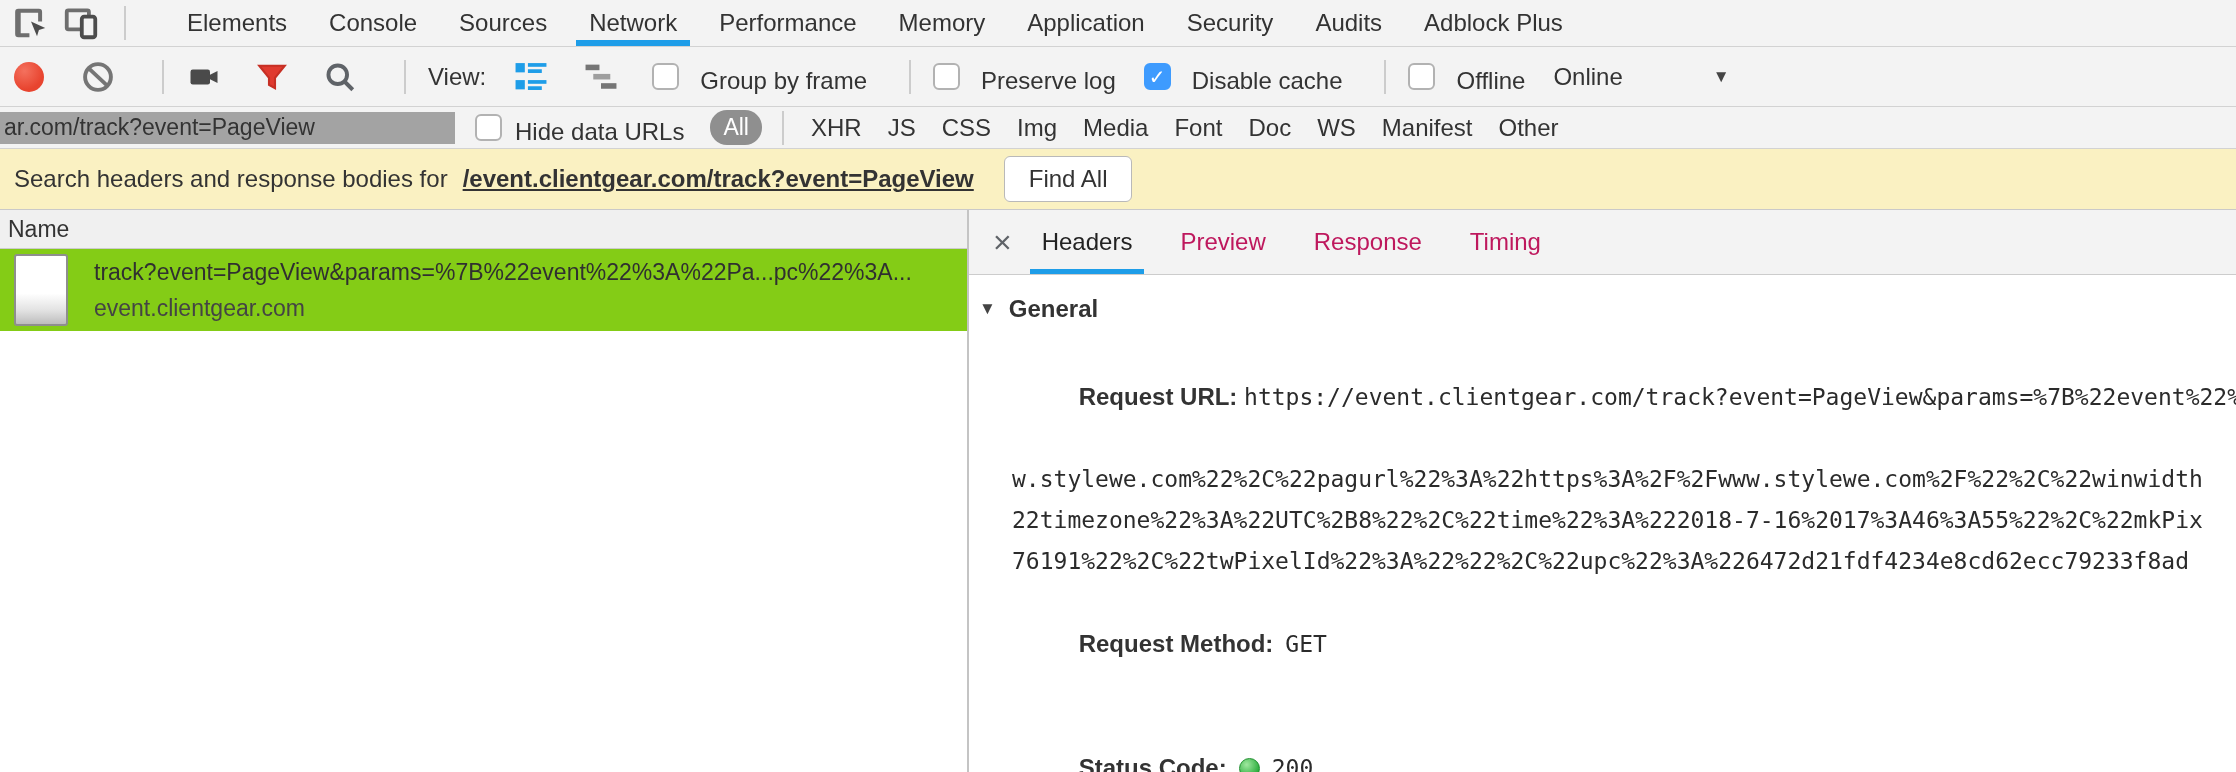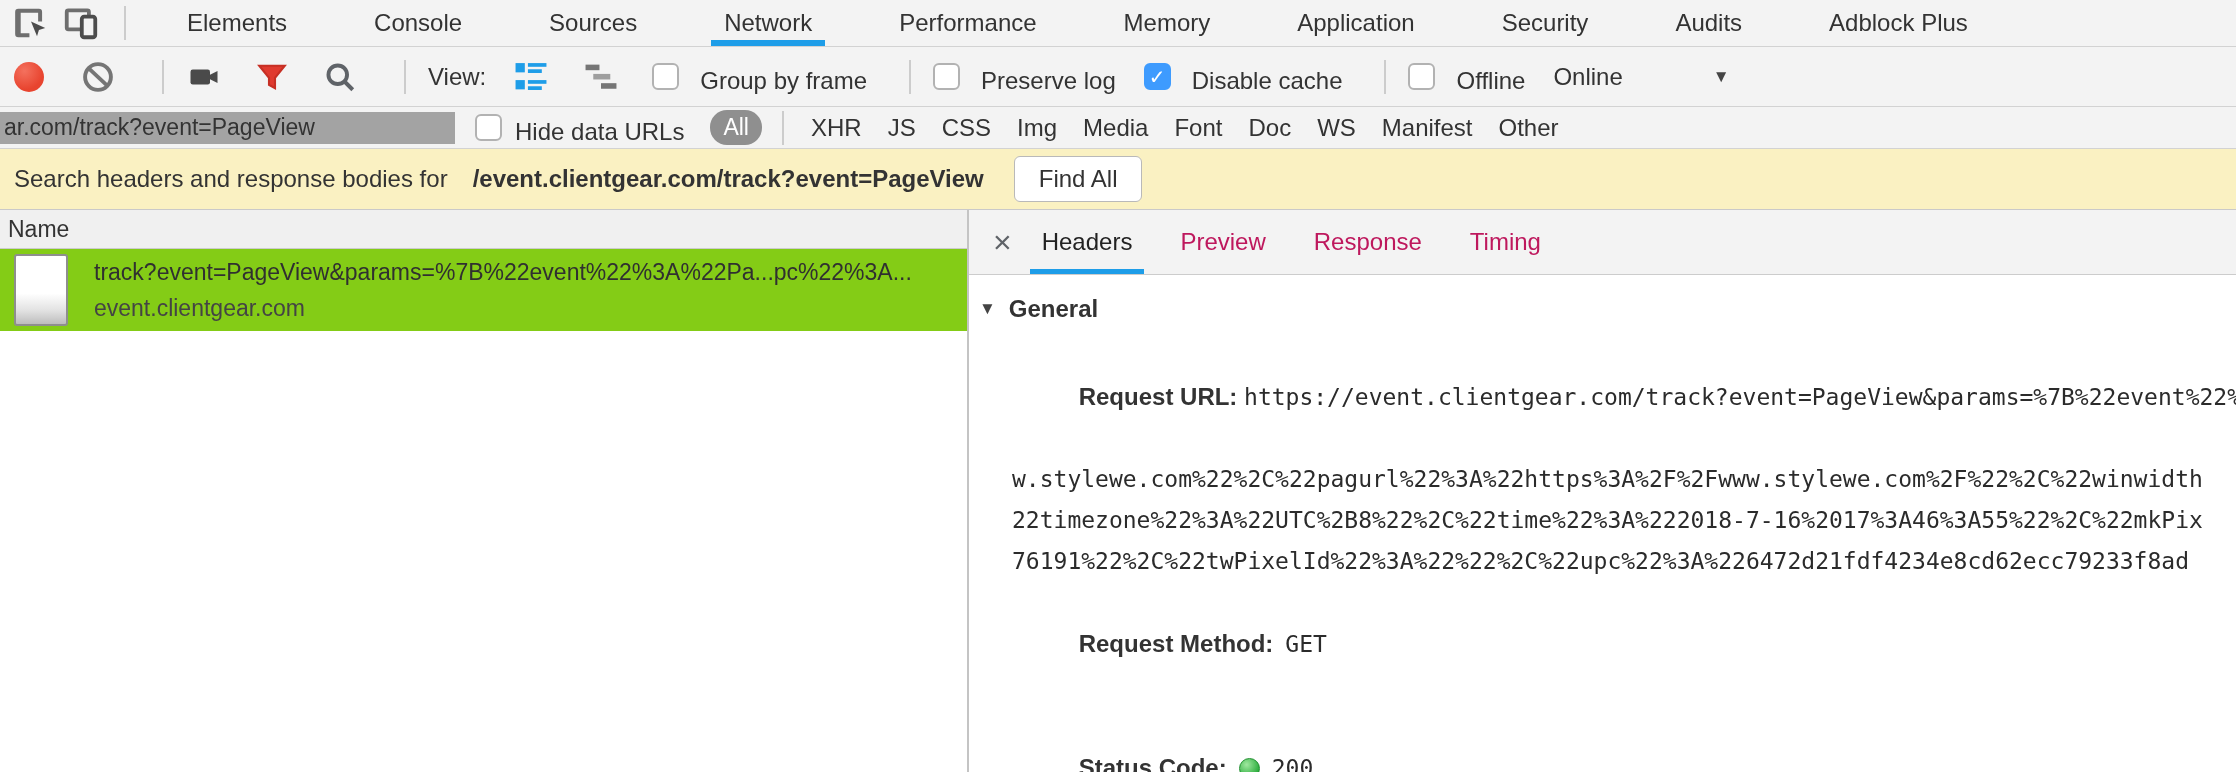--- a/index.html
+++ b/index.html
@@ -6,21 +6,21 @@
   html,body { width: 2236px; height: 772px; overflow: hidden; }
   body { font-family: "Liberation Sans", sans-serif; color: #333; background: #fff; }
   .root { position: relative; width: 2236px; height: 772px; }
 
   
   .tabbar { height: 47px; background: #f3f3f3; border-bottom: 1px solid #d2d2d2;
             display: flex; align-items: center; }
   .tb-icons { display: flex; align-items: center; padding-left: 10px; }
   .tb-icon { width: 42px; height: 42px; display: flex; align-items: center; justify-content: center; margin-right: 8px; }
   .vsep { width: 2px; height: 34px; background: #ccc; margin: 0 14px; flex: 0 0 auto; }
-  .tabs { display: flex; height: 100%; margin-left: 26px; gap: 45px; }
+  .tabs { display: flex; height: 100%; margin-left: 26px; }
   .tab { padding: 0 21px; height: 100%; display: flex; align-items: center;
          font-size: 24px; color: #333; position: relative; white-space: nowrap; }
   .tab.active::after { content: ""; position: absolute; left: 8px; right: 8px; bottom: 0;
                        height: 6px; background: #1E9DE8; }
 
   
   .toolbar { height: 60px; background: #f3f3f3; border-bottom: 1px solid #d2d2d2;
              display: flex; align-items: center; font-size: 24px; padding-left: 14px; gap: 8px; }
   .record-dot { width: 30px; height: 30px; border-radius: 50%;
                 background: radial-gradient(circle at 35% 30%, #f4715e, #E8442F 65%);
@@ -41,21 +41,21 @@
   .filter-input { width: 455px; height: 32px; border: none; outline: none; background: #a3a3a3;
                   font-family: "Liberation Sans", sans-serif; font-size: 23px; color: #333;
                   padding: 4px 4px; margin-right: 20px; flex: 0 0 auto; }
   .pill { background: #8f8f8f; color: #fff; border-radius: 17px; padding: 4px 13px;
           margin: 0 6px; font-size: 23px; }
   .ftype { margin: 0 13px; white-space: nowrap; }
 
   
   .findbar { height: 61px; background: #FAF1C2; border-bottom: 1px solid #c9c9c9;
              display: flex; align-items: center; font-size: 24px; padding-left: 14px; }
-  .findbar b { margin-left: 25px; }
+  .findbar b { margin-left: 15px; text-decoration: underline; }
   .findall { margin-left: 30px; background: #fff; border: 1px solid #b9b9b9; border-radius: 6px;
              height: 46px; padding: 0 24px; font-family: "Liberation Sans", sans-serif;
              font-size: 24px; color: #333; display: flex; align-items: center; }
 
   
   .main { display: flex; height: 562px; }
   .left { width: 967px; display: flex; flex-direction: column; background: #fff; }
   .vdivider { width: 2px; background: #c4c4c4; }
   .right { flex: 1; min-width: 0; display: flex; flex-direction: column; background: #fff; }
 

